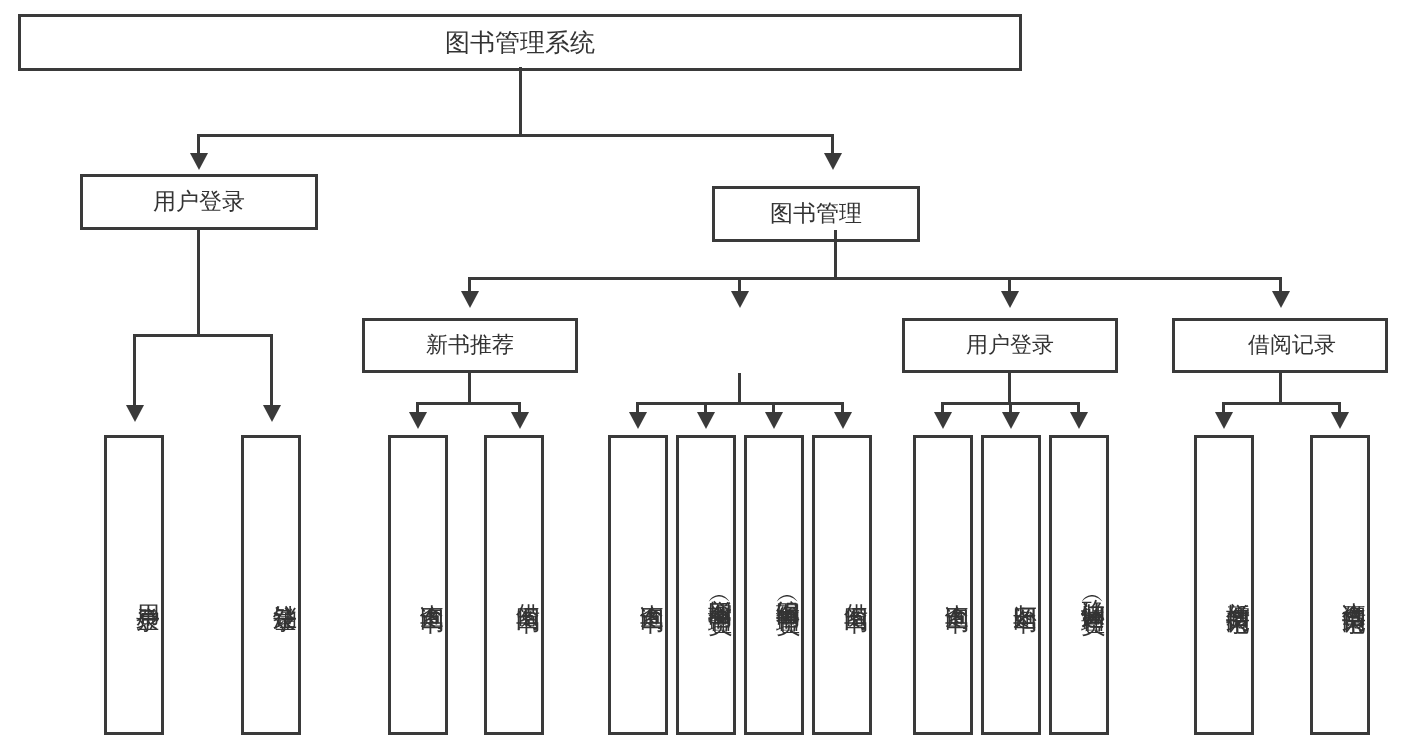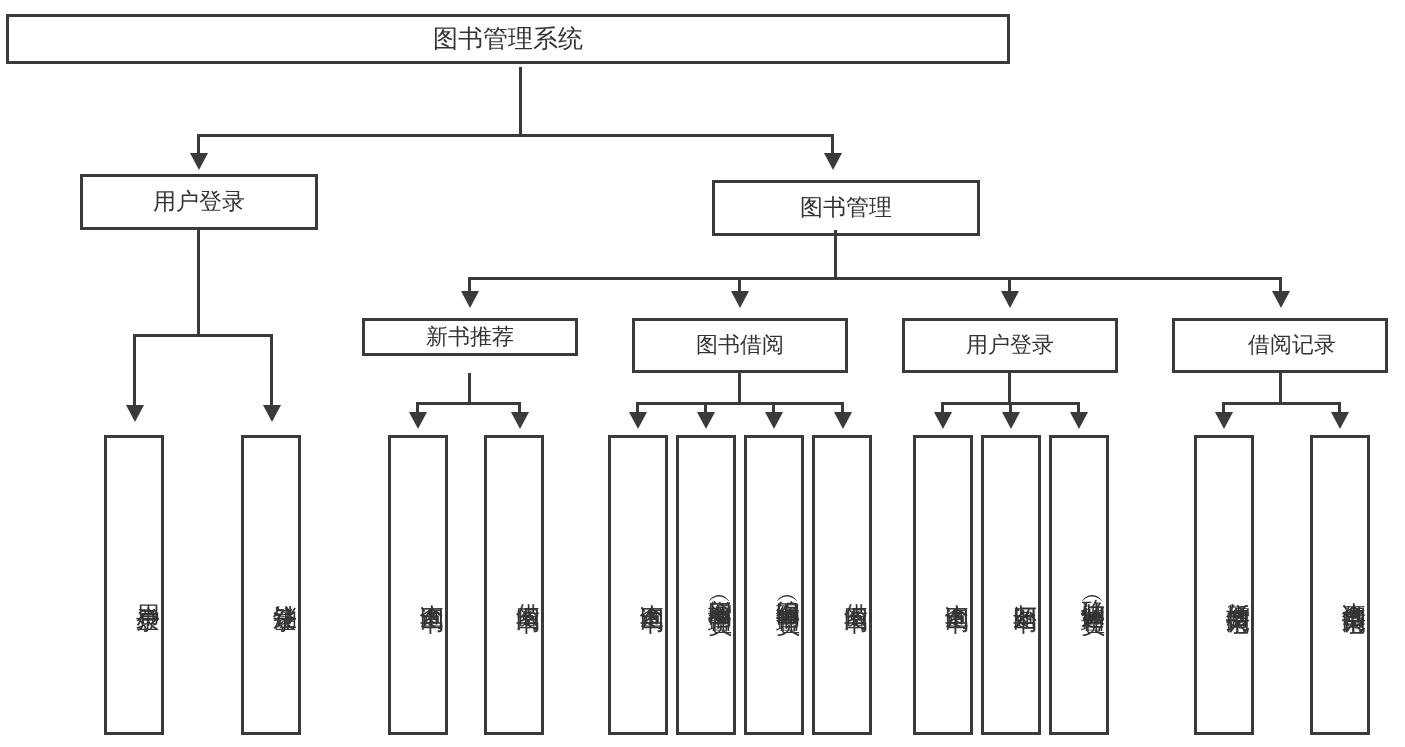--- a/index.html
+++ b/index.html
@@ -59,34 +59,34 @@
     font-size:20px;
     white-space:nowrap;
     pointer-events:none;
   }
 </style>
 </head>
 <body>
 
 <div id="stage">
 
-  <div class="node root" style="left:6px;top:14px;width:1004px;height:50px;">图书管理系统</div>
+  <div class="node root" style="left:18px;top:14px;width:1004px;height:57px;">图书管理系统</div>
 
   <div class="ln vl" style="left:519px;top:67px;height:69px;"></div>
 
   <div class="ln hl" style="left:197px;top:134px;width:637px;"></div>
 
   <div class="ln vl" style="left:197px;top:134px;height:23px;"></div>
   <div class="arrow" style="left:190px;top:153px;"></div>
   <div class="ln vl" style="left:831px;top:134px;height:23px;"></div>
   <div class="arrow" style="left:824px;top:153px;"></div>
 
   <div class="node lvl2" style="left:80px;top:174px;width:238px;height:56px;">用户登录</div>
 
-  <div class="node lvl2" style="left:712px;top:180px;width:268px;height:56px;">图书管理</div>
+  <div class="node lvl2" style="left:712px;top:186px;width:208px;height:56px;">图书管理</div>
 
   <div class="ln vl" style="left:197px;top:230px;height:107px;"></div>
   <div class="ln hl" style="left:133px;top:334px;width:137px;"></div>
   <div class="ln vl" style="left:133px;top:334px;height:75px;"></div>
   <div class="arrow" style="left:126px;top:405px;"></div>
   <div class="ln vl" style="left:270px;top:334px;height:75px;"></div>
   <div class="arrow" style="left:263px;top:405px;"></div>
 
   <div class="node leaf" style="left:104px;top:435px;width:60px;height:300px;">用户登录</div>
   <div class="node leaf" style="left:241px;top:435px;width:60px;height:300px;">注销登录</div>
@@ -95,22 +95,21 @@
   <div class="ln hl" style="left:468px;top:277px;width:814px;"></div>
   <div class="ln vl" style="left:468px;top:277px;height:18px;"></div>
   <div class="arrow" style="left:461px;top:291px;"></div>
   <div class="ln vl" style="left:738px;top:277px;height:18px;"></div>
   <div class="arrow" style="left:731px;top:291px;"></div>
   <div class="ln vl" style="left:1008px;top:277px;height:18px;"></div>
   <div class="arrow" style="left:1001px;top:291px;"></div>
   <div class="ln vl" style="left:1279px;top:277px;height:18px;"></div>
   <div class="arrow" style="left:1272px;top:291px;"></div>
 
-  <div class="node lvl3" style="left:362px;top:318px;width:216px;height:38px;">新书推荐</div>
-  <div class="node lvl3" style="left:632px;top:318px;width:216px;height:55px;">图书借阅</div>
+  <div class="node lvl3" style="left:362px;top:318px;width:216px;height:55px;">新书推荐</div>
   <div class="node lvl3" style="left:902px;top:318px;width:216px;height:55px;">用户登录</div>
   <div class="node lvl3" style="left:1172px;top:318px;width:216px;height:55px;padding-left:24px;">借阅记录</div>
 
   <div class="ln vl" style="left:468px;top:373px;height:32px;"></div>
   <div class="ln hl" style="left:416px;top:402px;width:105px;"></div>
   <div class="ln vl" style="left:416px;top:402px;height:12px;"></div>
   <div class="arrow" style="left:409px;top:412px;"></div>
   <div class="ln vl" style="left:518px;top:402px;height:12px;"></div>
   <div class="arrow" style="left:511px;top:412px;"></div>
 

